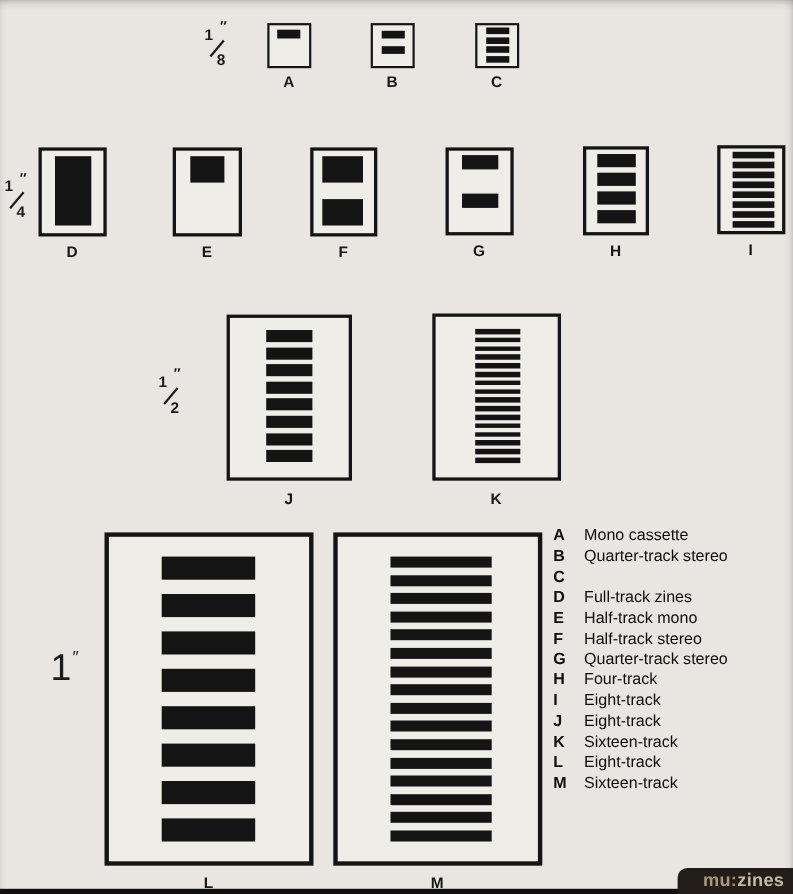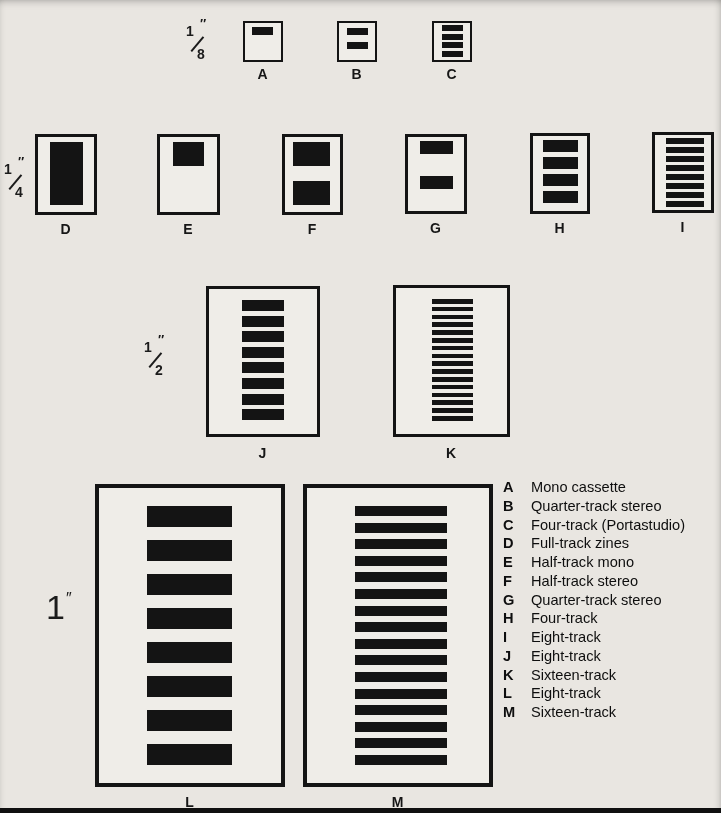--- a/index.html
+++ b/index.html
@@ -181,21 +181,20 @@
       <div class="legend-item">
         <span class="legend-key">A</span>
         <span class="legend-desc">Mono cassette</span>
       </div>
       <div class="legend-item">
         <span class="legend-key">B</span>
         <span class="legend-desc">Quarter-track stereo</span>
       </div>
       <div class="legend-item">
         <span class="legend-key">C</span>
-        <span class="legend-desc">Four-track (Portastudio)</span>
       </div>
       <div class="legend-item">
         <span class="legend-key">D</span>
         <span class="legend-desc">Full-track zines</span>
       </div>
       <div class="legend-item">
         <span class="legend-key">E</span>
         <span class="legend-desc">Half-track mono</span>
       </div>
       <div class="legend-item">
@@ -225,13 +224,18 @@
       <div class="legend-item">
         <span class="legend-key">L</span>
         <span class="legend-desc">Eight-track</span>
       </div>
       <div class="legend-item">
         <span class="legend-key">M</span>
         <span class="legend-desc">Sixteen-track</span>
       </div>
     </div>
   <div class="bottom-bar"></div>
+  <div class="logo">
+    <span class="logo-mu">mu</span>
+      <span class="logo-colon">:</span>
+      <span class="logo-zines">zines</span>
+  </div>
 </div>
 
 </body></html>

